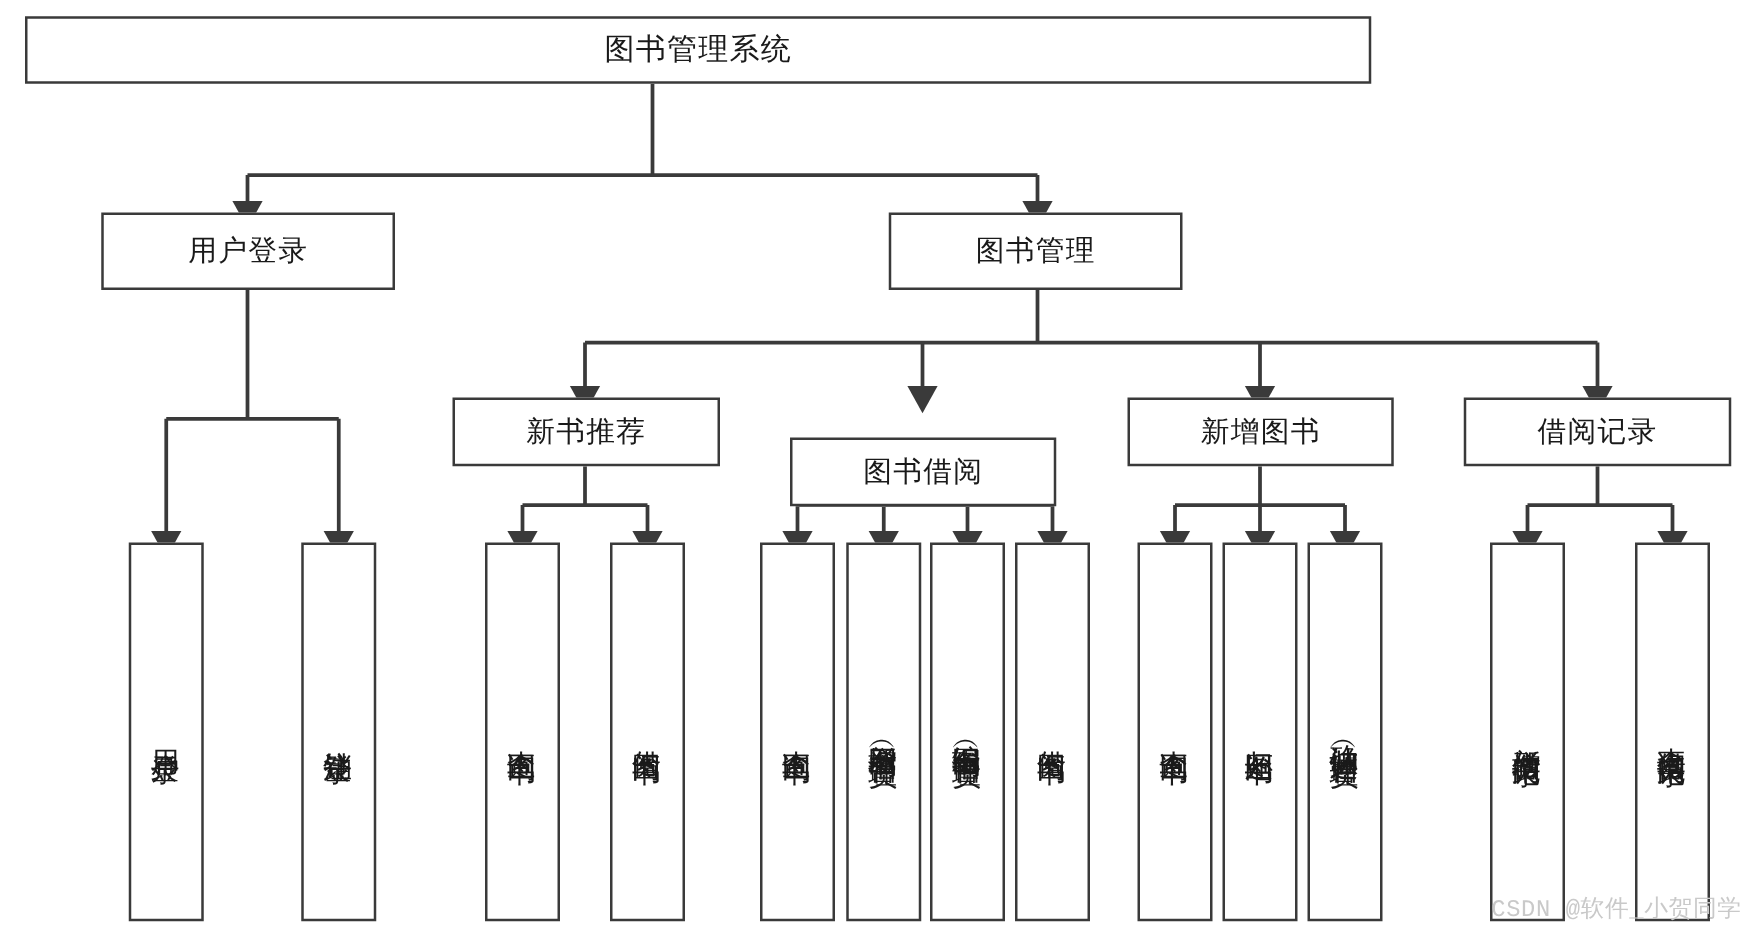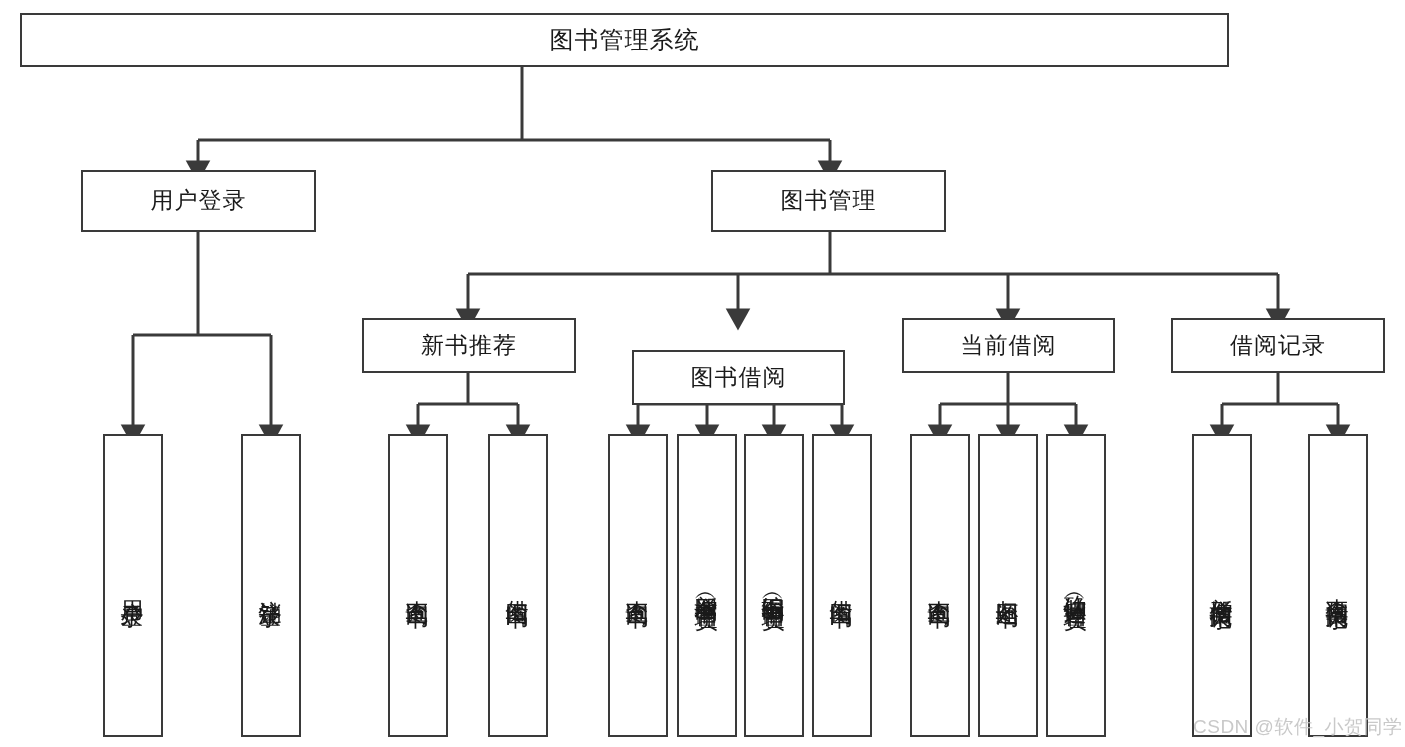--- a/index.html
+++ b/index.html
@@ -58,20 +58,21 @@
   }
   .watermark {
     position: absolute;
     left: 1193px;
     top: 714px;
     font-size: 19px;
     color: #c9c9c9;
     white-space: nowrap;
     z-index: 3;
     letter-spacing: 0.5px;
+    font-family: Liberation Mono, monospace;
   }
 </style>
 </head>
 <body>
 
 <div id="diagram-root">
 
   <svg id="edge-layer" viewBox="0 0 1405 747" xmlns="http://www.w3.org/2000/svg">
     <defs>
       <marker id="arrow" markerWidth="9" markerHeight="9" refX="1.2" refY="4.5" orient="auto" markerUnits="strokeWidth">
@@ -115,39 +116,39 @@
       <path d="M1008,404 L1008,428" marker-end="url(#arrow)"></path>
       <path d="M1076,404 L1076,428" marker-end="url(#arrow)"></path>
 
       <path d="M1278,373 L1278,404"></path>
       <path d="M1222,404 L1338,404"></path>
       <path d="M1222,404 L1222,428" marker-end="url(#arrow)"></path>
       <path d="M1338,404 L1338,428" marker-end="url(#arrow)"></path>
     </g>
   </svg>
 
-  <div class="node node-h node-root" style="left:20px; top:13px; width:1209px; height:54px;">
+  <div class="node node-h node-root" style="left:20px; top:13px; width:1077px; height:54px;">
     <span>图书管理系统</span>
   </div>
 
   <div class="node node-h" style="left:81px; top:170px; width:235px; height:62px;">
     <span>用户登录</span>
   </div>
   <div class="node node-h" style="left:711px; top:170px; width:235px; height:62px;">
     <span>图书管理</span>
   </div>
 
   <div class="node node-h" style="left:362px; top:318px; width:214px; height:55px;justify-content:center;">
     <span>新书推荐</span>
   </div>
   <div class="node node-h" style="left:632px; top:318px; width:213px; height:55px;margin-top:32px;">
     <span>图书借阅</span>
   </div>
   <div class="node node-h" style="left:902px; top:318px; width:213px; height:55px;">
-    <span>当前借阅</span>
+    <span>新增图书</span>
   </div>
   <div class="node node-h" style="left:1171px; top:318px; width:214px; height:55px;">
     <span>借阅记录</span>
   </div>
 
   <div class="node node-v" style="left:103px; top:434px; width:60px; height:303px;">
     <span class="vlabel">用户登录</span>
   </div>
   <div class="node node-v" style="left:241px; top:434px; width:60px; height:303px;">
     <span class="vlabel">注销登录</span>

